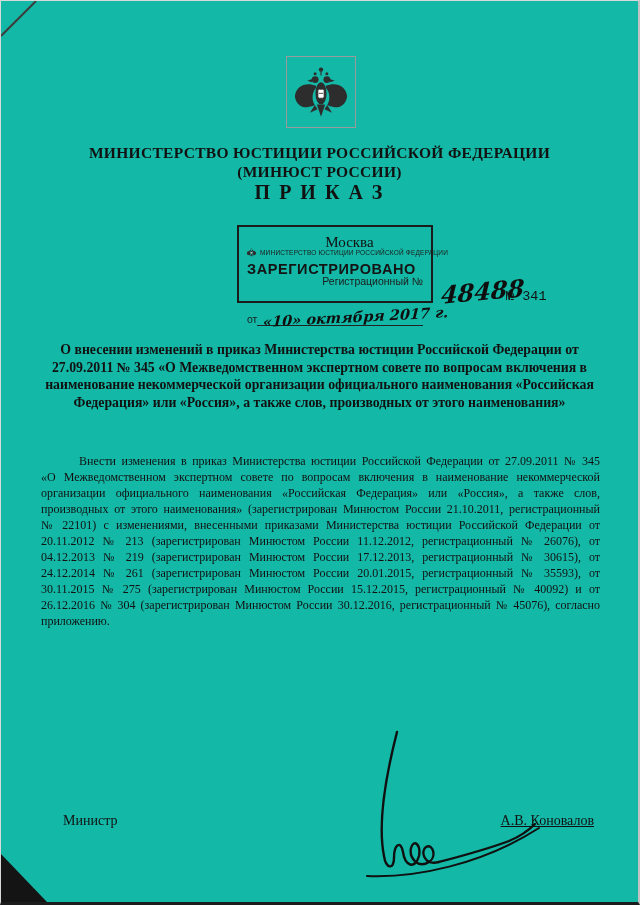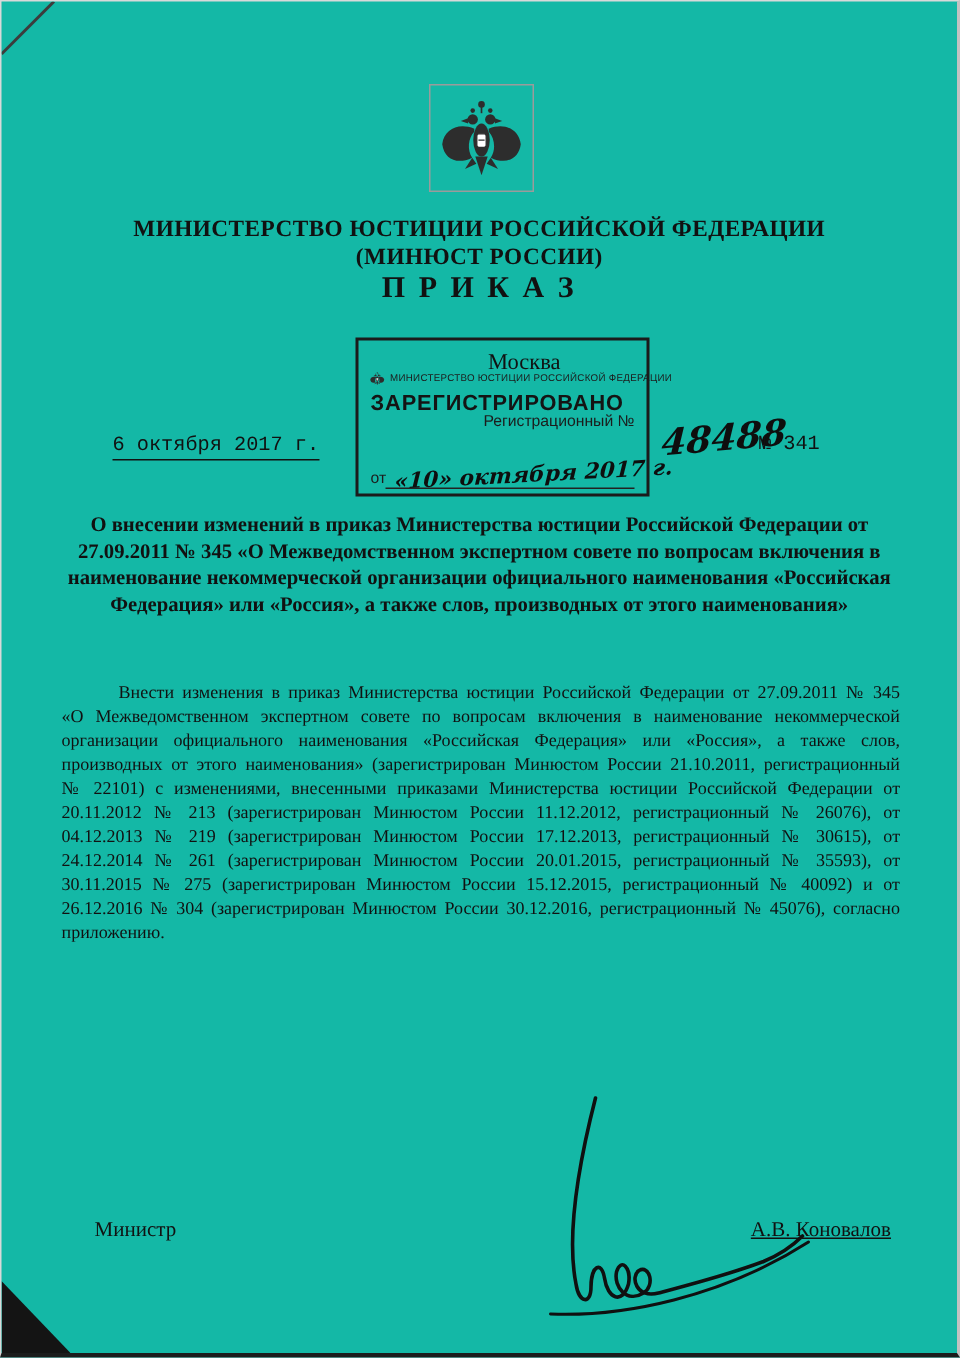--- a/index.html
+++ b/index.html
@@ -45,21 +45,21 @@
   }
 
   .city {
     position: absolute; top: 233px; left: 0; width: 100%;
     text-align: center; font-size: 15px; padding-left: 30px;
   }
 
   
   .stamp {
     position: absolute; top: 224px; left: 236px;
-    width: 196px; height: 106px;
+    width: 196px; height: 78px;
     border: 2px solid #1b1b1b;
     box-sizing: border-box;
     background: transparent;
     font-family: "Liberation Sans", sans-serif;
   }
   .stamp-head {
     position: absolute; top: 20px; left: 7px; right: 5px;
     display: flex; align-items: center; gap: 3px;
   }
   .stamp-head svg { width: 11px; height: 11px; flex: 0 0 auto; }
@@ -184,21 +184,20 @@
       </span>
     </div>
     <div class="stamp-row stamp-row-date">
       <span class="lbl">от</span>
       <span class="line">
         <span class="handwriting date-value">«10» октября 2017 г.</span>
       </span>
     </div>
   </div>
 
-  <div class="issue-date">6 октября 2017 г.</div>
   <div class="doc-number">№ 341</div>
 
   <div class="doc-title">О внесении изменений в приказ Министерства юстиции Российской Федерации от 27.09.2011 № 345 «О Межведомственном экспертном совете по вопросам включения в наименование некоммерческой организации официального наименования «Российская Федерация» или «Россия», а также слов, производных от этого наименования»</div>
 
   <div class="doc-body">Внести изменения в приказ Министерства юстиции Российской Федерации от 27.09.2011 № 345 «О Межведомственном экспертном совете по вопросам включения в наименование некоммерческой организации официального наименования «Российская Федерация» или «Россия», а также слов, производных от этого наименования» (зарегистрирован Минюстом России 21.10.2011, регистрационный № 22101) с изменениями, внесенными приказами Министерства юстиции Российской Федерации от 20.11.2012 № 213 (зарегистрирован Минюстом России 11.12.2012, регистрационный № 26076), от 04.12.2013 № 219 (зарегистрирован Минюстом России 17.12.2013, регистрационный № 30615), от 24.12.2014 № 261 (зарегистрирован Минюстом России 20.01.2015, регистрационный № 35593), от 30.11.2015 № 275 (зарегистрирован Минюстом России 15.12.2015, регистрационный № 40092) и от 26.12.2016 № 304 (зарегистрирован Минюстом России 30.12.2016, регистрационный № 45076), согласно приложению.</div>
 
   <div class="signer-position">Министр</div>
   <div class="signature">
     <svg viewBox="0 0 185 152">
       <path d="M34 3 C24 42 14 92 21 127 C23 140 31 141 31 129 C31 115 38 111 40 123 C42 137 52 141 56 127 C58 116 51 109 48 119 C46 129 55 140 66 133 C74 128 70 114 63 118 C57 122 61 137 76 133 C95 128 122 121 146 112 C158 107 167 100 172 95" fill="none" stroke="#101010" stroke-width="2.4" stroke-linecap="round"></path>

